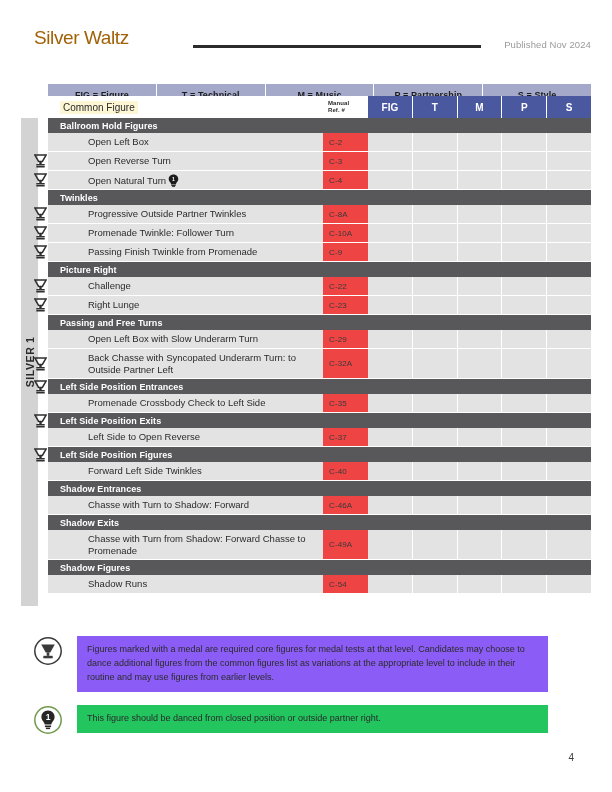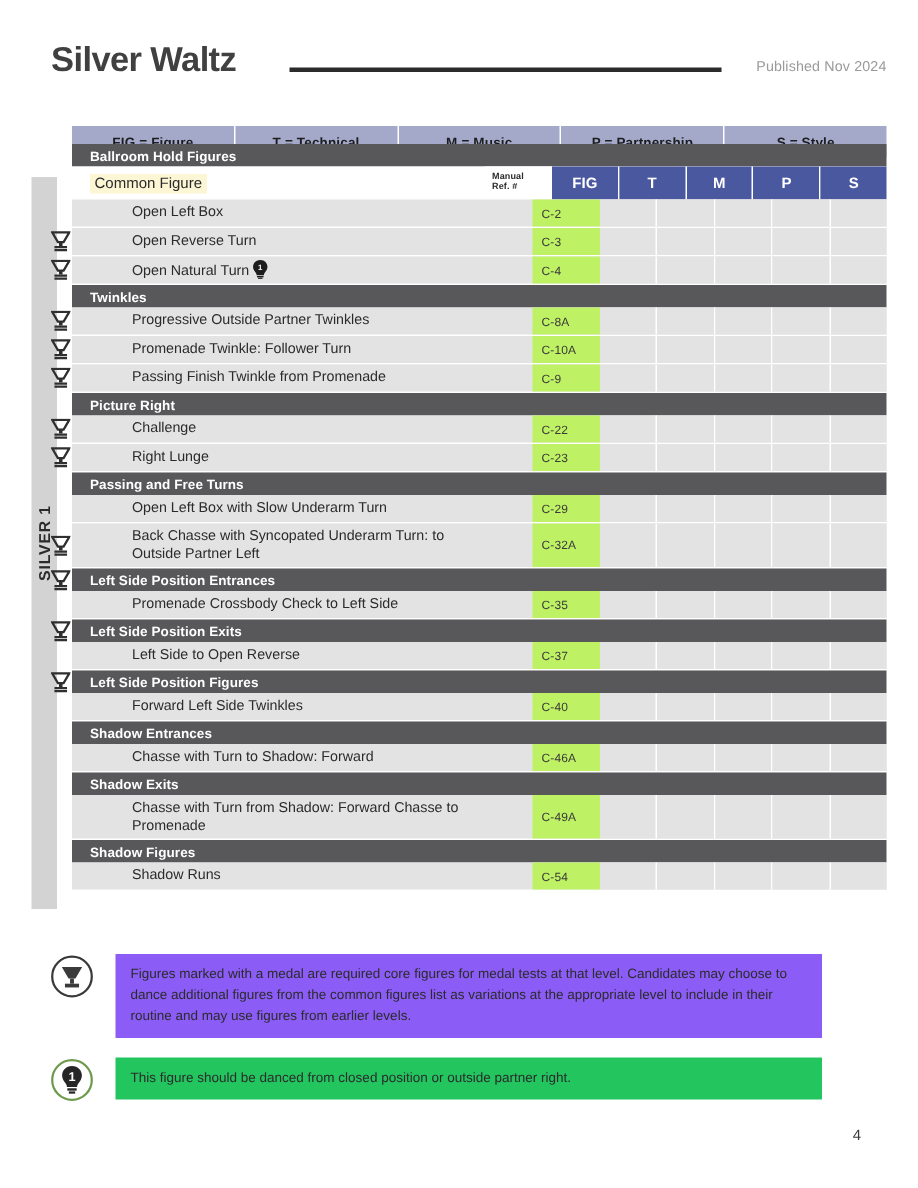--- a/index.html
+++ b/index.html
@@ -17,24 +17,24 @@
   }
 
   
   .header {
     position: absolute;
     left: 0; top: 0; width: 612px; height: 60px;
   }
   .doc-title {
     position: absolute;
     left: 34px; top: 28px;
-    font-size: 23px;
-    font-weight: bold;
+    font-size: 19px;
+    font-weight: normal;
     letter-spacing: -0.4px;
-    color: #404040;
+    color: #a16207;
     line-height: 1;
   }
   .title-rule {
     position: absolute;
     left: 193px; top: 45px;
     width: 288px; height: 3px;
     background: #2b2b2b;
   }
   .published {
     position: absolute;
@@ -185,22 +185,21 @@
   }
   .row-figure.tall { height: 29px; }
   .row-figure .c-figure {
     font-size: 9.5px;
     color: #2b2b2b;
     line-height: 1.18;
     padding-left: 37px;
   }
   .row-figure .c-figure .ind { padding-left: 3px; }
   .row-figure .c-ref {
-    background: #bef264;
-    margin-left: 32px;
+    background: #ef4444;
   }
   .row-figure .c-mark {
     background: #e3e3e3;
     border-right: 1.5px solid #ffffff;
   }
   .row-figure .c-mark:last-child { border-right: none; }
 
   
   .bulb {
     display: inline-block;
@@ -271,25 +270,20 @@
     <div class="key">
       <span>S = Style</span>
     </div>
   </div>
 
 <div class="level-strip">
   <span class="level-label">SILVER 1</span>
 </div>
 
 <div class="table" id="table-root">
-    <div class="row row-section">
-      <div class="c-figure">
-        <span>Ballroom Hold Figures</span>
-      </div>
-    </div>
     <div class="row row-head">
       <div class="c-figure">
         <span class="hl">Common Figure</span>
       </div>
       <div class="c-ref">
         <span>Manual</span>
         <span>Ref. #</span>
       </div>
       <div class="c-mark">
         <span>FIG</span>
@@ -298,20 +292,25 @@
         <span>T</span>
       </div>
       <div class="c-mark">
         <span>M</span>
       </div>
       <div class="c-mark">
         <span>P</span>
       </div>
       <div class="c-mark">
         <span>S</span>
+      </div>
+    </div>
+    <div class="row row-section">
+      <div class="c-figure">
+        <span>Ballroom Hold Figures</span>
       </div>
     </div>
     <div class="row row-figure">
       <div class="c-figure">
         <span class="ind"><span>Open Left Box</span></span>
       </div>
       <div class="c-ref">
         <span>C-2</span>
       </div>
       <div class="c-mark"></div>

